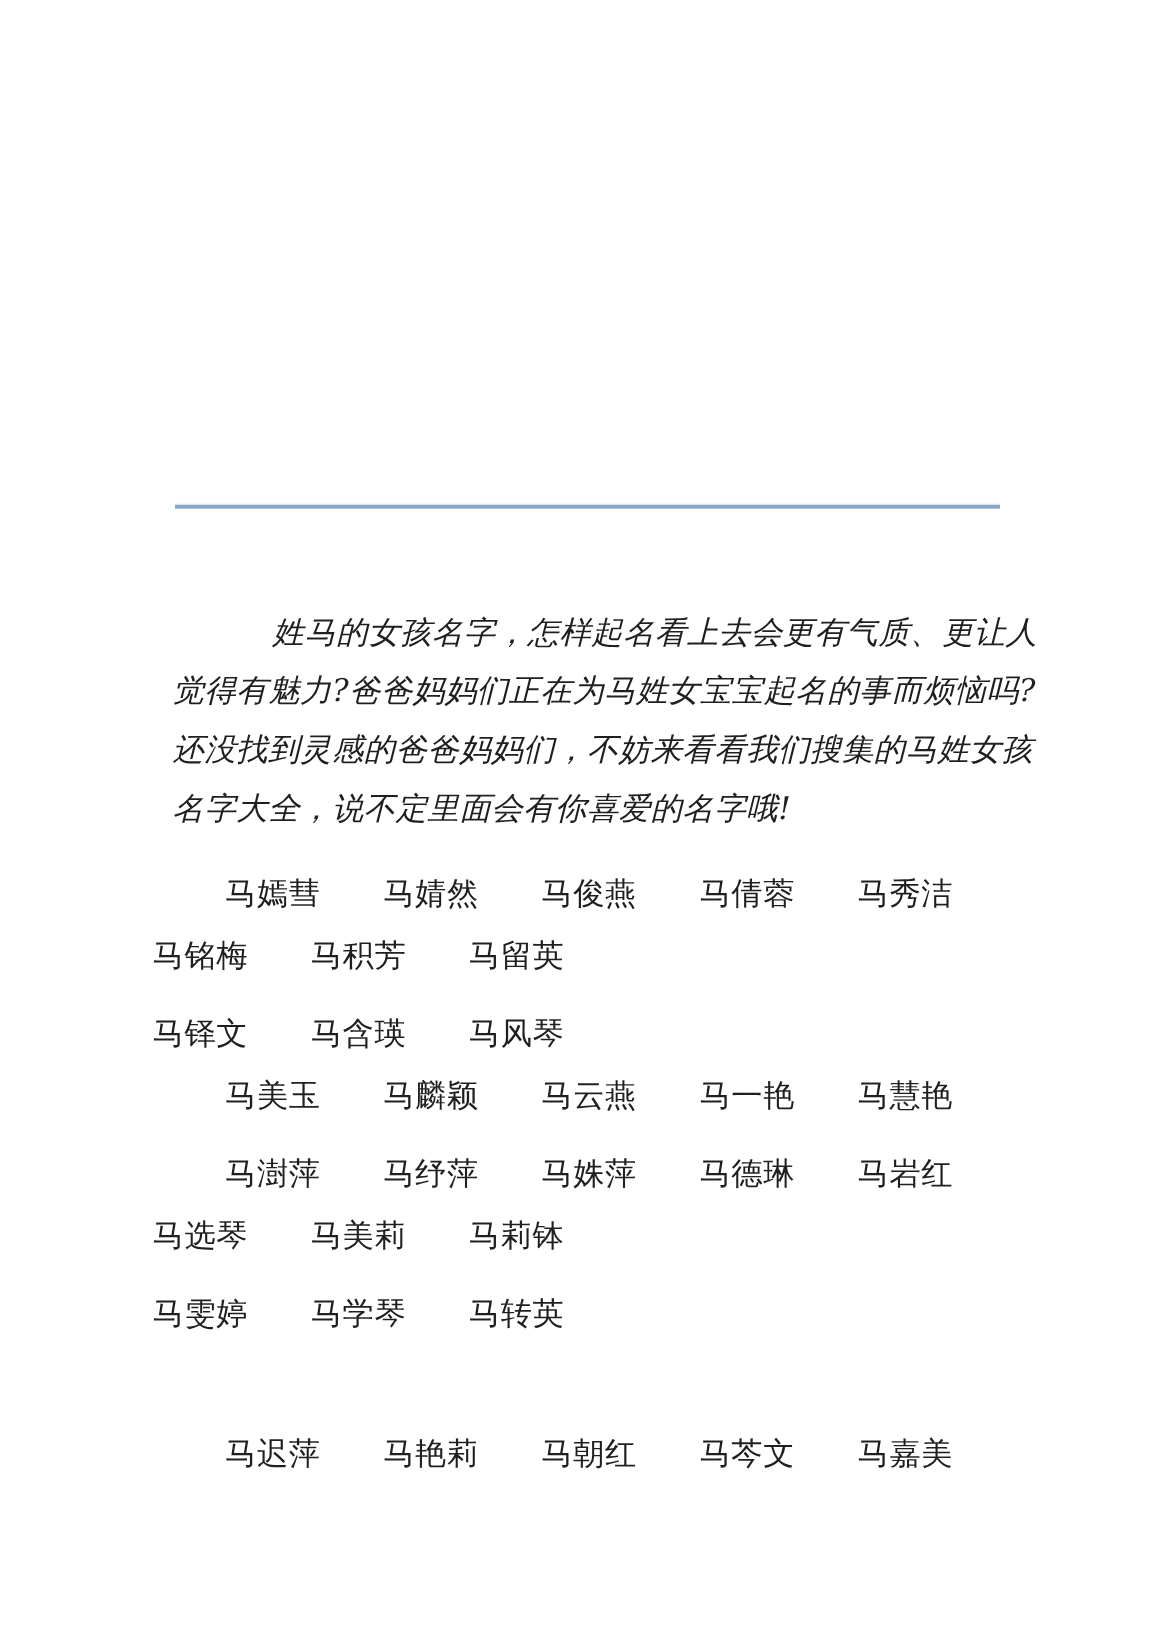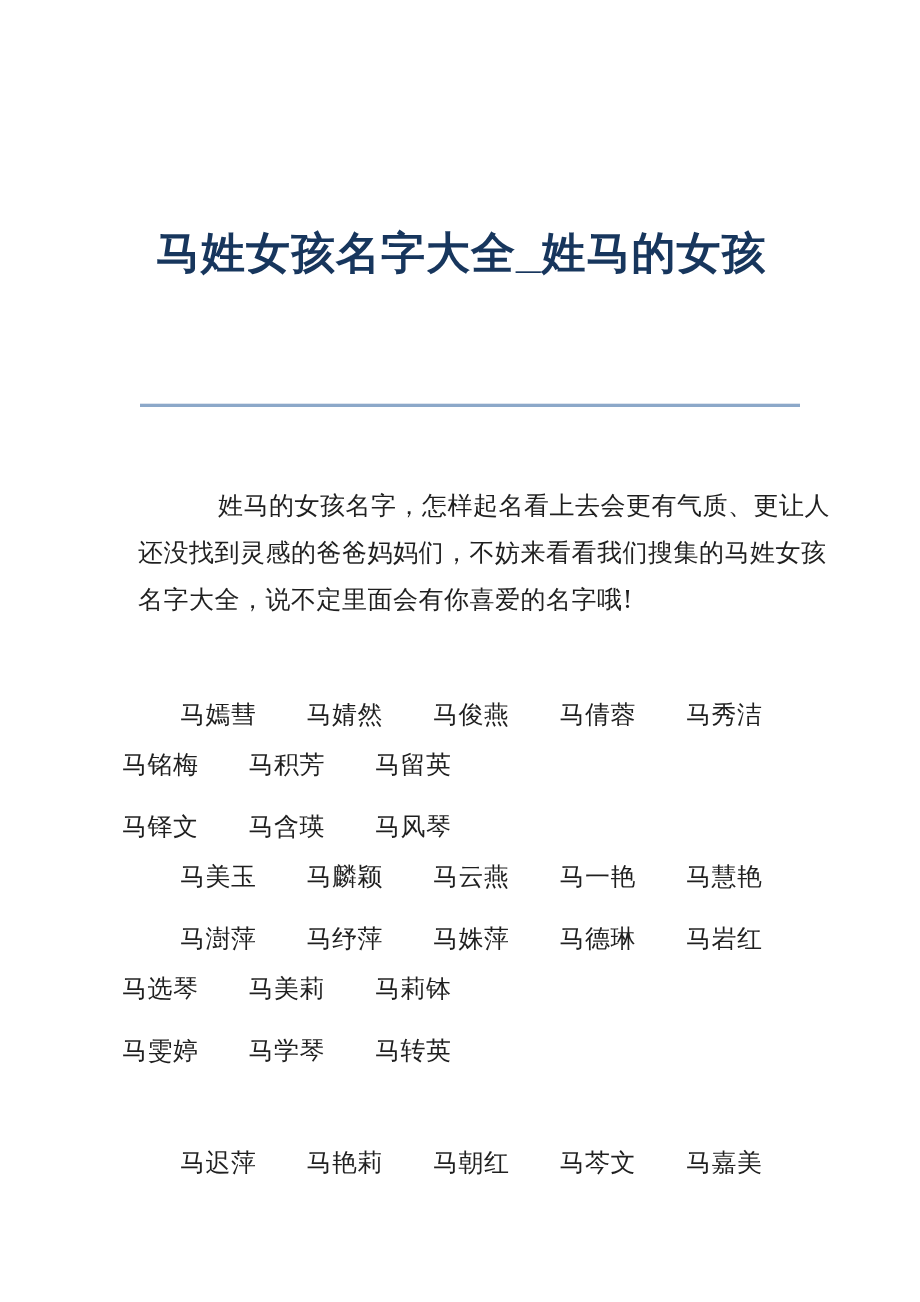--- a/index.html
+++ b/index.html
@@ -37,21 +37,21 @@
   }
   .intro {
     position: absolute;
     top: 482px;
     left: 138px;
     width: 700px;
     font-size: 25px;
     line-height: 47px;
     letter-spacing: 0.5px;
   }
-  .intro .p-line { display: block; white-space: nowrap; }
+  .intro .p-line { display: block; white-space: nowrap; font-style: italic; }
   .intro .p-line:first-child { padding-left: 80px; }
   .name-groups {
     position: absolute;
     top: 690px;
     left: 122px;
     width: 720px;
   }
   .name-group {
     height: 100px;
     margin-bottom: 12px;
@@ -62,27 +62,27 @@
   .name-line.first { padding-left: 58px; }
   .name { display: inline-block; margin-right: 50px; letter-spacing: 0.5px; }
   .name:last-child { margin-right: 12px; }
 </style>
 </head>
 <body>
 
 <div class="page">
 
   <h1 class="title">
-    <span class="t-line t-indent">马姓女孩名字大全_姓马的女孩</span>
   </h1>
 
   <div class="divider"></div>
 
   <div class="intro">
       <span class="p-line">姓马的女孩名字，怎样起名看上去会更有气质、更让人</span>
+      <span class="p-line">觉得有魅力?爸爸妈妈们正在为马姓女宝宝起名的事而烦恼吗?</span>
       <span class="p-line">还没找到灵感的爸爸妈妈们，不妨来看看我们搜集的马姓女孩</span>
       <span class="p-line">名字大全，说不定里面会有你喜爱的名字哦!</span>
     </div>
 
   <div class="name-groups">
       <div class="name-group">
         <span class="name-line first"><span class="name">马嫣彗</span><span class="name">马婧然</span><span class="name">马俊燕</span><span class="name">马倩蓉</span><span class="name">马秀洁</span></span>
         <span class="name-line"><span class="name">马铭梅</span><span class="name">马积芳</span><span class="name">马留英</span></span>
       </div>
       <div class="name-group">

